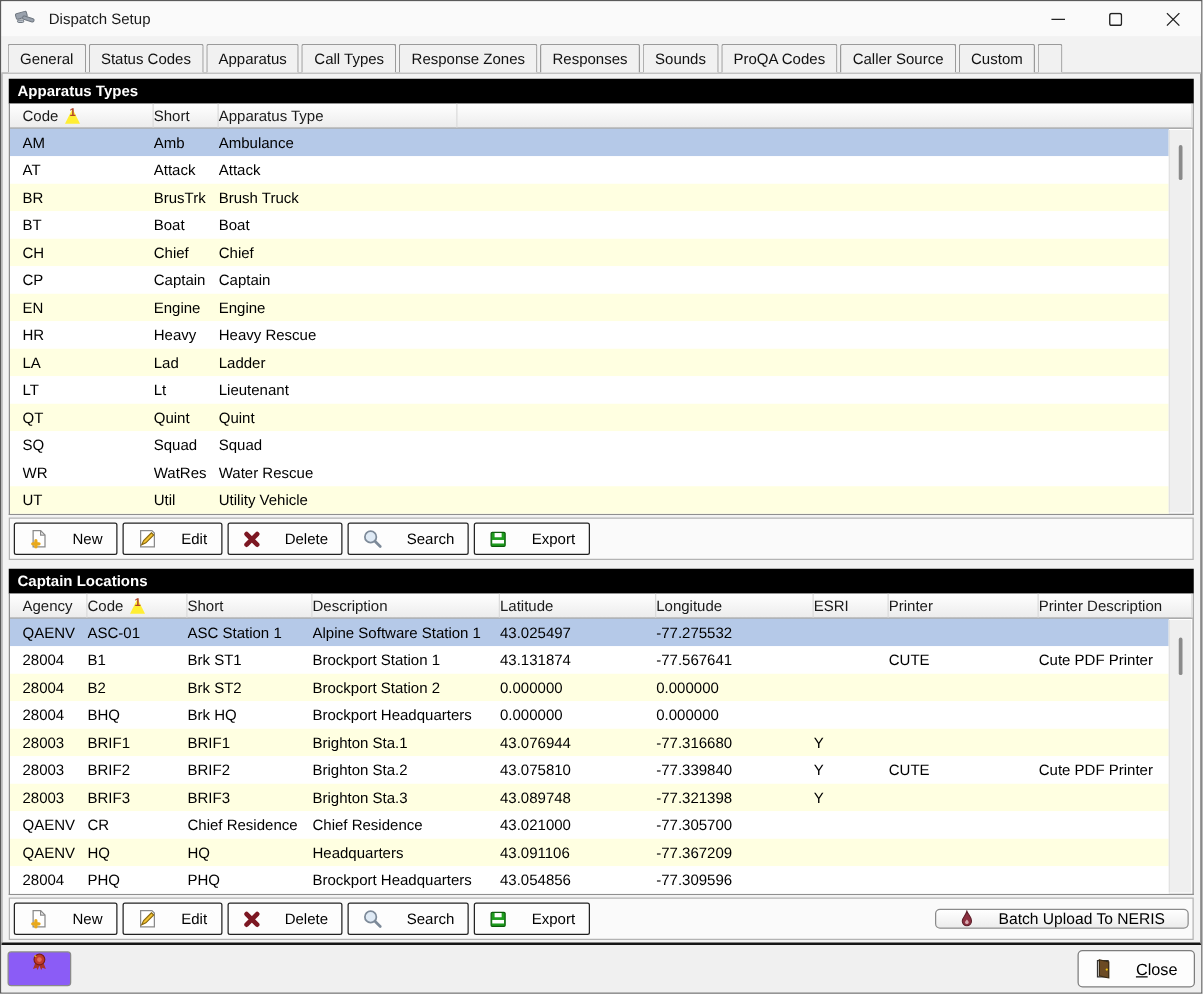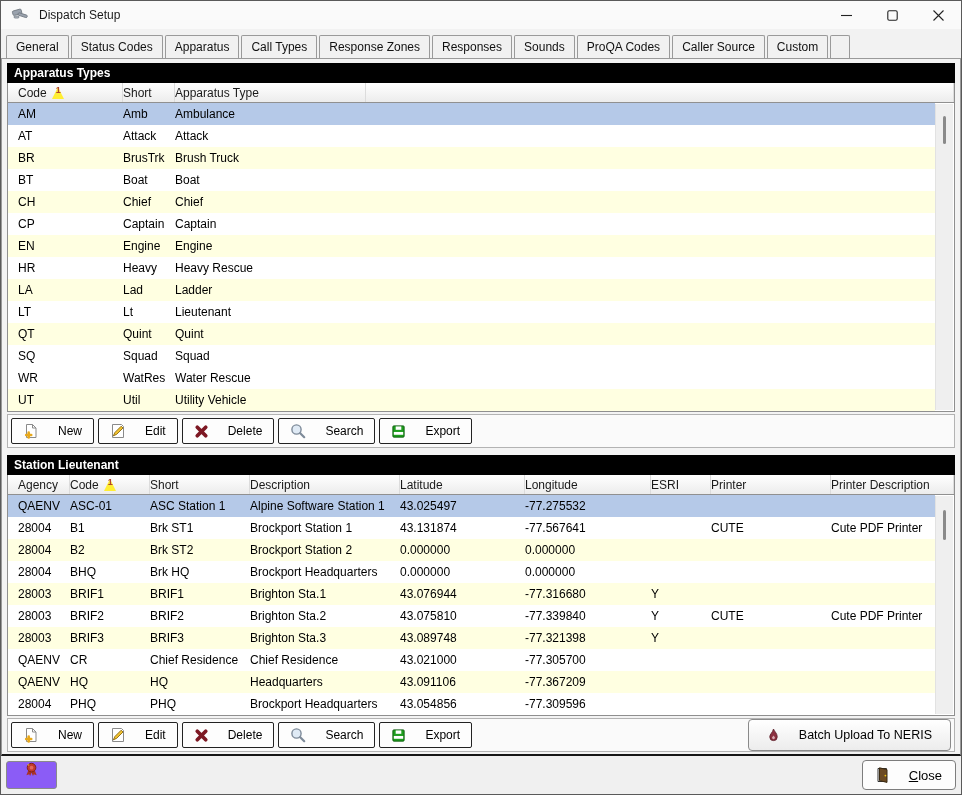--- a/index.html
+++ b/index.html
@@ -44,21 +44,21 @@
   .sort-badge{ position:relative; display:inline-block; width:13px; height:13px; margin-left:5px; vertical-align:-2px;}
   .sort-badge .tri{ position:absolute; left:0; bottom:0; width:0; height:0;
        border-left:6px solid transparent; border-right:6px solid transparent; border-bottom:12px solid #ffee33;}
   .sort-badge .num{ position:absolute; left:0; right:0; bottom:-1px; text-align:center; font-size:9px; font-weight:bold; color:#b3452a;}
   
   .toolbar{ display:flex; align-items:center; gap:4px; background:#fafafa; border:1px solid #b3b3b3;
             padding:3px 3px; margin-top:2px; height:34px; flex:0 0 auto;}
   .btn{ display:inline-flex; align-items:center; gap:19px; height:26px; padding:0 11px;
         background:#fdfdfd; border:1px solid #222; border-radius:2px; font-size:12px; color:#000; cursor:default; white-space:nowrap;}
   .spacer{ flex:1; }
-  .btn.big{ height:32px; border:1px solid #8a8a8a; border-radius:4px; background:linear-gradient(#ffffff,#ececec); padding:0 18px; font-size:12.5px;}
+  .btn.big{ height:16px; border:1px solid #8a8a8a; border-radius:4px; background:linear-gradient(#ffffff,#ececec); padding:0 18px; font-size:12.5px;}
   .gap{ height:7px; flex:0 0 auto;}
   
   .footer{ height:38px; background:#f0f0f0; display:flex; align-items:center; justify-content:space-between;
            padding:0 5px; flex:0 0 auto;}
   .btn.footer-btn{ height:28px; border:1px solid #8a8a8a; border-radius:3px; background:#8b5cf6;flex-direction:column;}
   .btn.close-btn{ height:30px; font-size:13px; border:1px solid #7d7d7d; border-radius:4px; padding:0 13px;}
   .underline{ text-decoration:underline; }
   .icon{ display:inline-flex; align-items:center; }
 </style>
 </head>
@@ -318,21 +318,21 @@
               <rect x="3" y="8.5" width="10" height="3" fill="#fff"></rect>
             </svg>
         </span>
           <span>Export</span>
       </div>
     </div>
 
     <div class="gap"></div>
 
     <div class="section-bar">
-      <span>Station Lieutenant</span>
+      <span>Captain Locations</span>
     </div>
     <div class="grid-table">
       <div class="thead-row st-grid">
         <div class="th"><span>Agency</span></div>
         <div class="th">
           <span>Code</span><span class="sort-badge"><span class="tri"></span><span class="num">1</span></span>
         </div>
         <div class="th"><span>Short</span></div>
         <div class="th"><span>Description</span></div>
         <div class="th"><span>Latitude</span></div>

